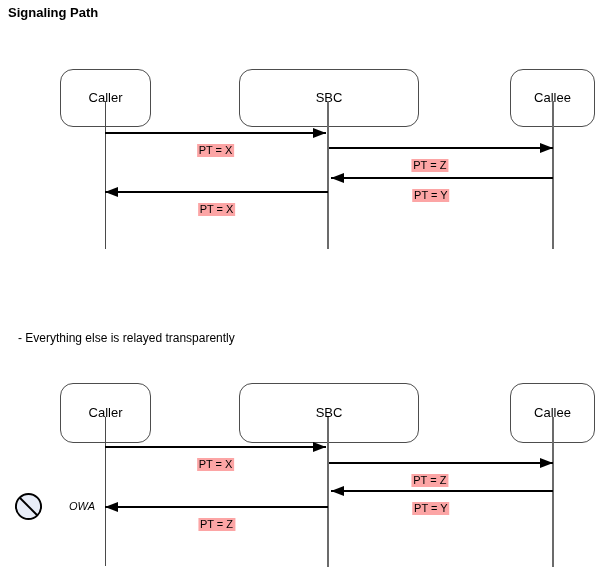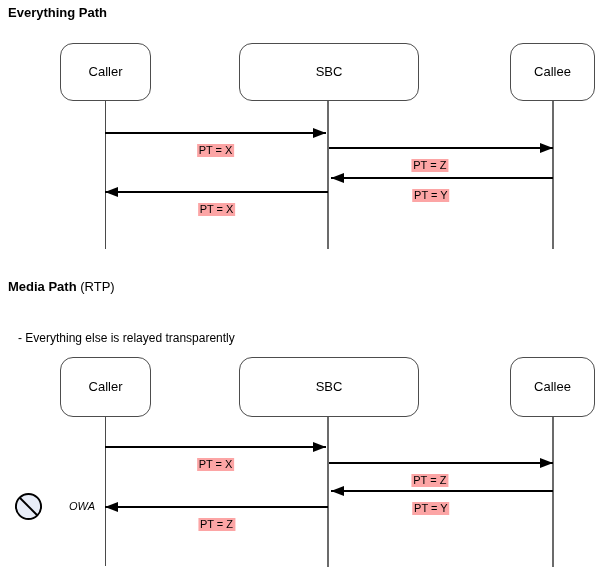--- a/index.html
+++ b/index.html
@@ -6,21 +6,21 @@
   .canvas {
     position:relative; width:600px; height:568px; background:#fff;
     font-family:"Liberation Sans", sans-serif; color:#000; overflow:hidden;
   }
   .dg-title { position:absolute; font-size:13px; font-weight:bold; line-height:16px; white-space:nowrap; }
   .dg-title .suffix { font-weight:normal; }
   .notes { position:absolute; font-size:12px; line-height:15.5px; white-space:pre; }
   .actor {
     position:absolute; background:#fff; border:1px solid #4d4d4d; border-radius:13px;
     display:flex; align-items:center; justify-content:center;
-    font-size:13px; line-height:14px; box-sizing:border-box;
+    font-size:13px; line-height:14px; box-sizing:border-box;margin-top:26px;
   }
   .lifeline { position:absolute; width:2px; background:#6b6b6b; }
   .lifeline.thin { width:1px; background:#4a4a4a; }
   .msg { position:absolute; height:14px; }
   .mline { position:absolute; left:0; right:0; top:6px; height:1.5px; background:#000; }
   .ahead { position:absolute; width:0; height:0; top:2px;
            border-top:5px solid transparent; border-bottom:5px solid transparent; }
   .ahead.right { right:0; border-left:13px solid #000; }
   .ahead.left  { left:0;  border-right:13px solid #000; }
   .mlabel { position:absolute; left:50%; top:18px; transform:translateX(-50%);
@@ -28,21 +28,21 @@
   .msg.shift .mlabel { left:45%; }
   .owa-icon { position:absolute; left:14px; top:492px; width:29px; height:29px; }
   .owa-label { position:absolute; left:53px; top:500px; font-size:11px; font-style:italic; line-height:13px;margin-left:16px; }
 </style>
 </head>
 <body>
 
 <div class="canvas">
 
   <div class="dg-title" style="left:8px; top:5px;">
-    <span>Everything Path</span>
+    <span>Signaling Path</span>
   </div>
 
   <div class="actor" style="left:60px; top:43px; width:91px; height:58px;">Caller</div>
   <div class="actor" style="left:239px; top:43px; width:180px; height:58px;">SBC</div>
   <div class="actor" style="left:510px; top:43px; width:85px; height:58px;">Callee</div>
 
   <div class="lifeline thin" style="left:105px; top:101px; height:148px;"></div>
   <div class="lifeline" style="left:327px; top:101px; height:148px;"></div>
   <div class="lifeline" style="left:552px; top:101px; height:148px;"></div>
 
@@ -60,23 +60,20 @@
     <div class="mline"></div>
     <div class="ahead left"></div>
     <span class="mlabel">PT = Y</span>
   </div>
   <div class="msg" style="left:105px; top:185px; width:223px;">
     <div class="mline"></div>
     <div class="ahead left"></div>
     <span class="mlabel">PT = X</span>
   </div>
 
-  <div class="dg-title" style="left:8px; top:279px;">
-    <span>Media Path</span><span class="suffix"> (RTP)</span>
-  </div>
   <div class="notes" style="left:18px; top:300px;">
     <div>- Everything else is relayed transparently</div>
   </div>
 
   <div class="actor" style="left:60px; top:357px; width:91px; height:60px;">Caller</div>
   <div class="actor" style="left:239px; top:357px; width:180px; height:60px;">SBC</div>
   <div class="actor" style="left:510px; top:357px; width:85px; height:60px;">Callee</div>
 
   <div class="lifeline thin" style="left:105px; top:417px; height:149px;"></div>
   <div class="lifeline" style="left:327px; top:417px; height:150px;"></div>

